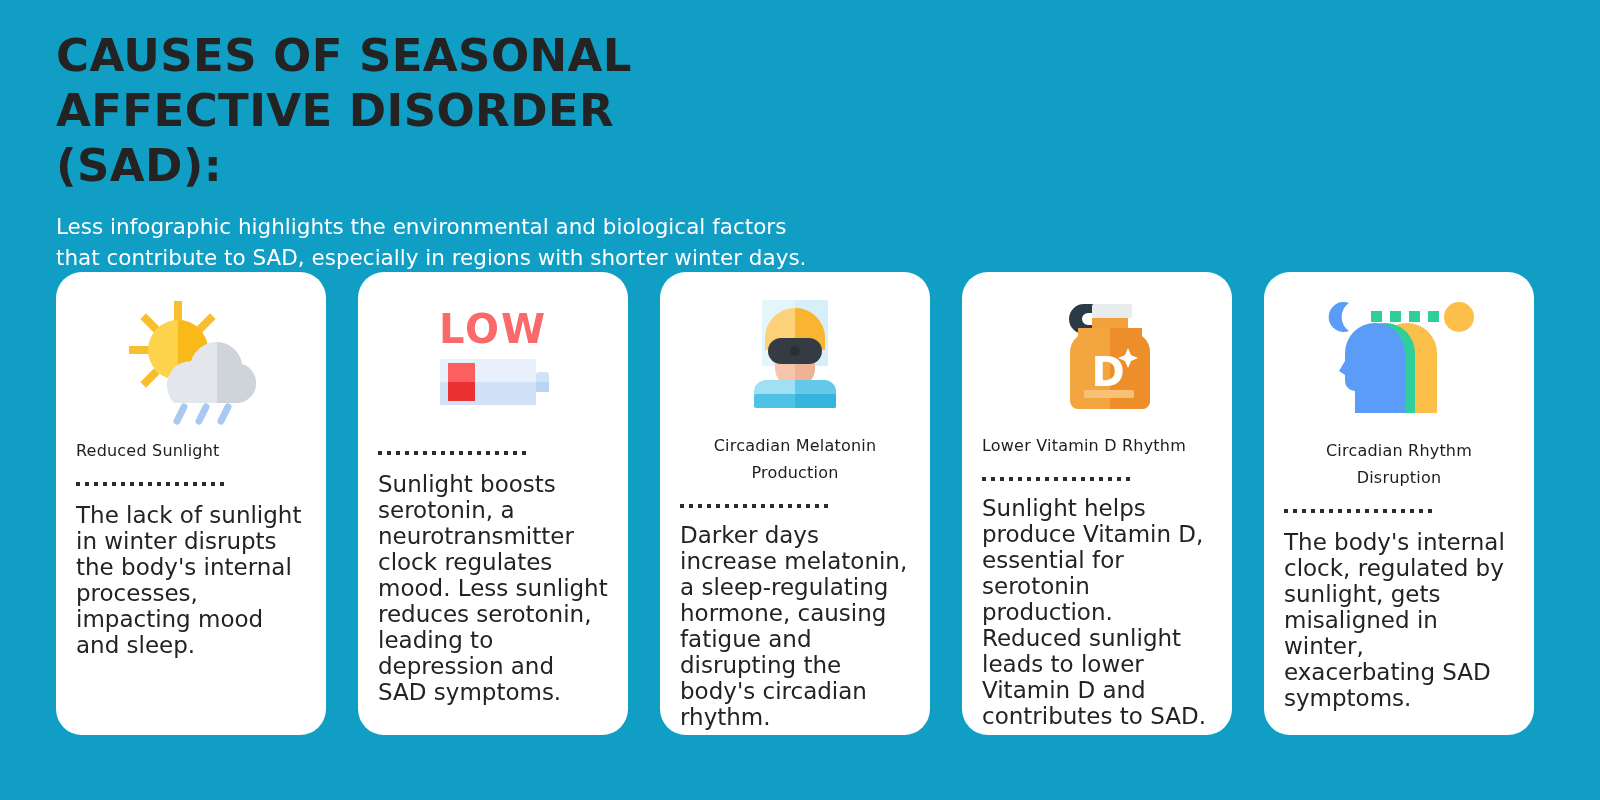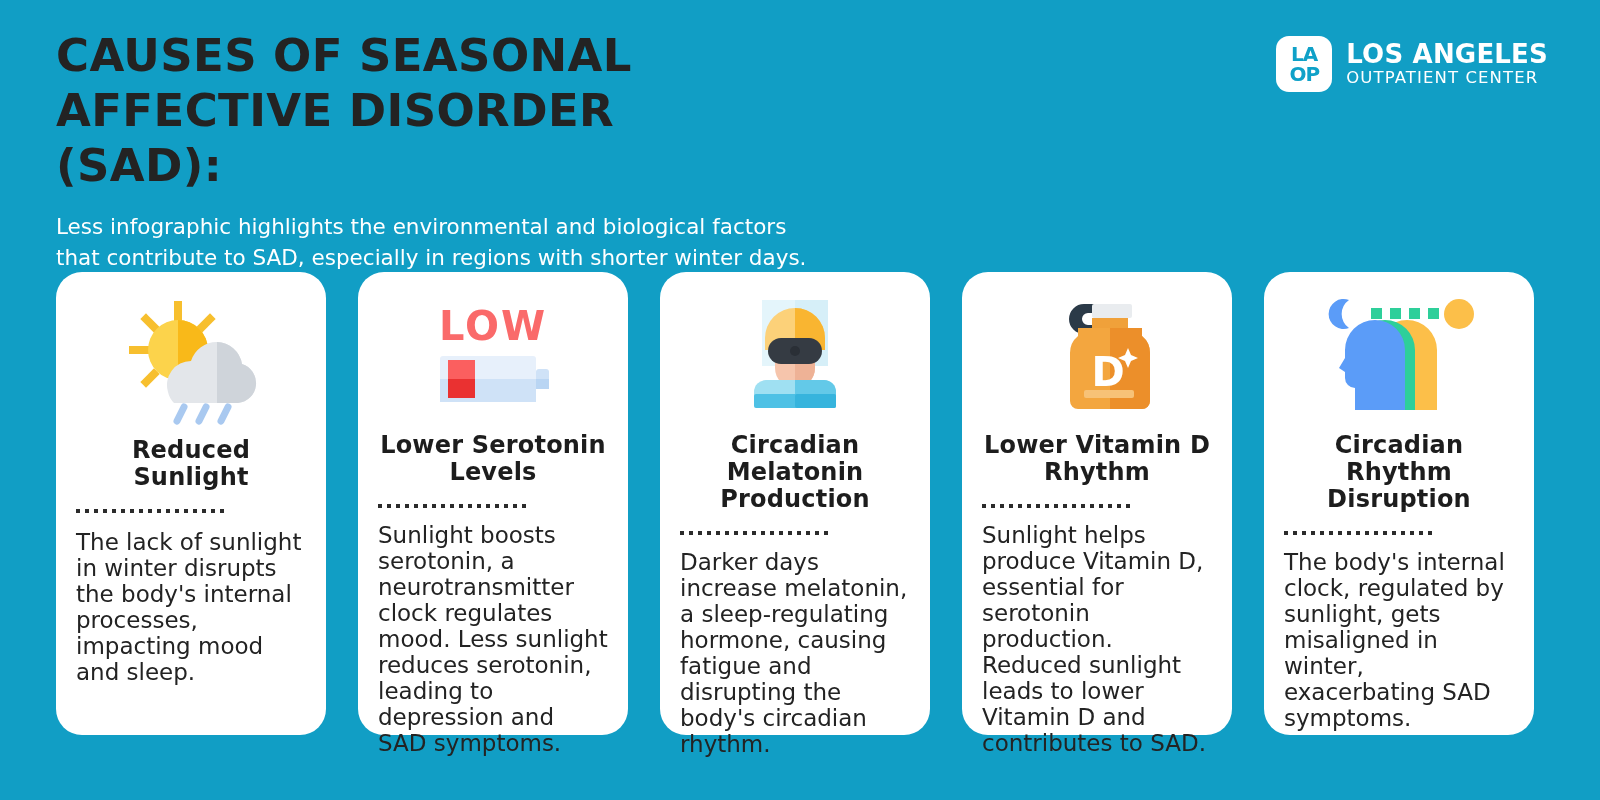--- a/index.html
+++ b/index.html
@@ -63,21 +63,21 @@
     box-sizing:border-box;
     padding:22px 20px 18px 20px;
     display:flex;flex-direction:column;align-items:flex-start;
   }
   .icon-wrap{
     height:135px;width:100%;
     display:flex;align-items:center;justify-content:center;
     margin-bottom:4px;
   }
   .card-title{
-    font-size:24px;line-height:27px;font-weight:bold;color:#1d1d1d;
+    font-size:16px;line-height:27px;font-weight:normal;color:#1d1d1d;
     text-align:center;margin:4px 0 0 0;
     letter-spacing:0.2px;
   }
   .dots{
     margin:18px 0 14px 0;height:6px;
     display:flex;gap:5px;justify-content:center;
   }
   .dots i{width:4px;height:4px;background:#2b2b2b;display:block;}
   .card-body{
     font-size:23px;line-height:26px;color:#232323;
@@ -93,30 +93,20 @@
     <h1 class="title">
       <span>CAUSES OF SEASONAL</span><br>
       <span>AFFECTIVE DISORDER (SAD):</span>
     </h1>
     <p class="subtitle">
       <span>Less infographic highlights the environmental and biological factors</span><br>
       <span>that contribute to SAD, especially in regions with shorter winter days.</span>
     </p>
   </div>
 
-  <div class="logo">
-    <div class="logo-mark">
-      <span>LA</span>
-      <span>OP</span>
-    </div>
-    <div class="logo-text">
-      <span class="l1">LOS ANGELES</span>
-      <span class="l2">OUTPATIENT CENTER</span>
-    </div>
-  </div>
 
   <div class="cards">
 
     <div class="card">
       <div class="icon-wrap">
         <svg width="150" height="130" viewBox="0 0 150 130">
           <g stroke="#f7bf2e" stroke-width="8" stroke-linecap="square">
             <line x1="62" y1="8" x2="62" y2="20"></line>
             <line x1="30" y1="22" x2="38" y2="30"></line>
             <line x1="17" y1="53" x2="29" y2="53"></line>
@@ -163,21 +153,20 @@
         <svg width="150" height="130" viewBox="0 0 150 130">
           <text x="75" y="46" text-anchor="middle" font-family="DejaVu Sans, Liberation Sans, sans-serif" font-size="40" font-weight="bold" fill="#fa6a6a" letter-spacing="2">LOW</text>
           <rect x="22" y="62" width="96" height="46" rx="3" fill="#e7f0fb"></rect>
           <rect x="22" y="85" width="96" height="23" rx="0" fill="#cfe2f7"></rect>
           <rect x="118" y="75" width="13" height="20" rx="3" fill="#cfe2f7"></rect>
           <rect x="118" y="85" width="13" height="10" fill="#b9d5f3"></rect>
           <rect x="30" y="66" width="27" height="38" fill="#fb5f5f"></rect>
           <rect x="30" y="85" width="27" height="19" fill="#ea3131"></rect>
         </svg>
       </div>
-      <div class="card-title">Lower Serotonin Levels</div>
       <div class="dots">
         <i></i>
           <i></i>
           <i></i>
           <i></i>
           <i></i>
           <i></i>
           <i></i>
           <i></i>
           <i></i>

